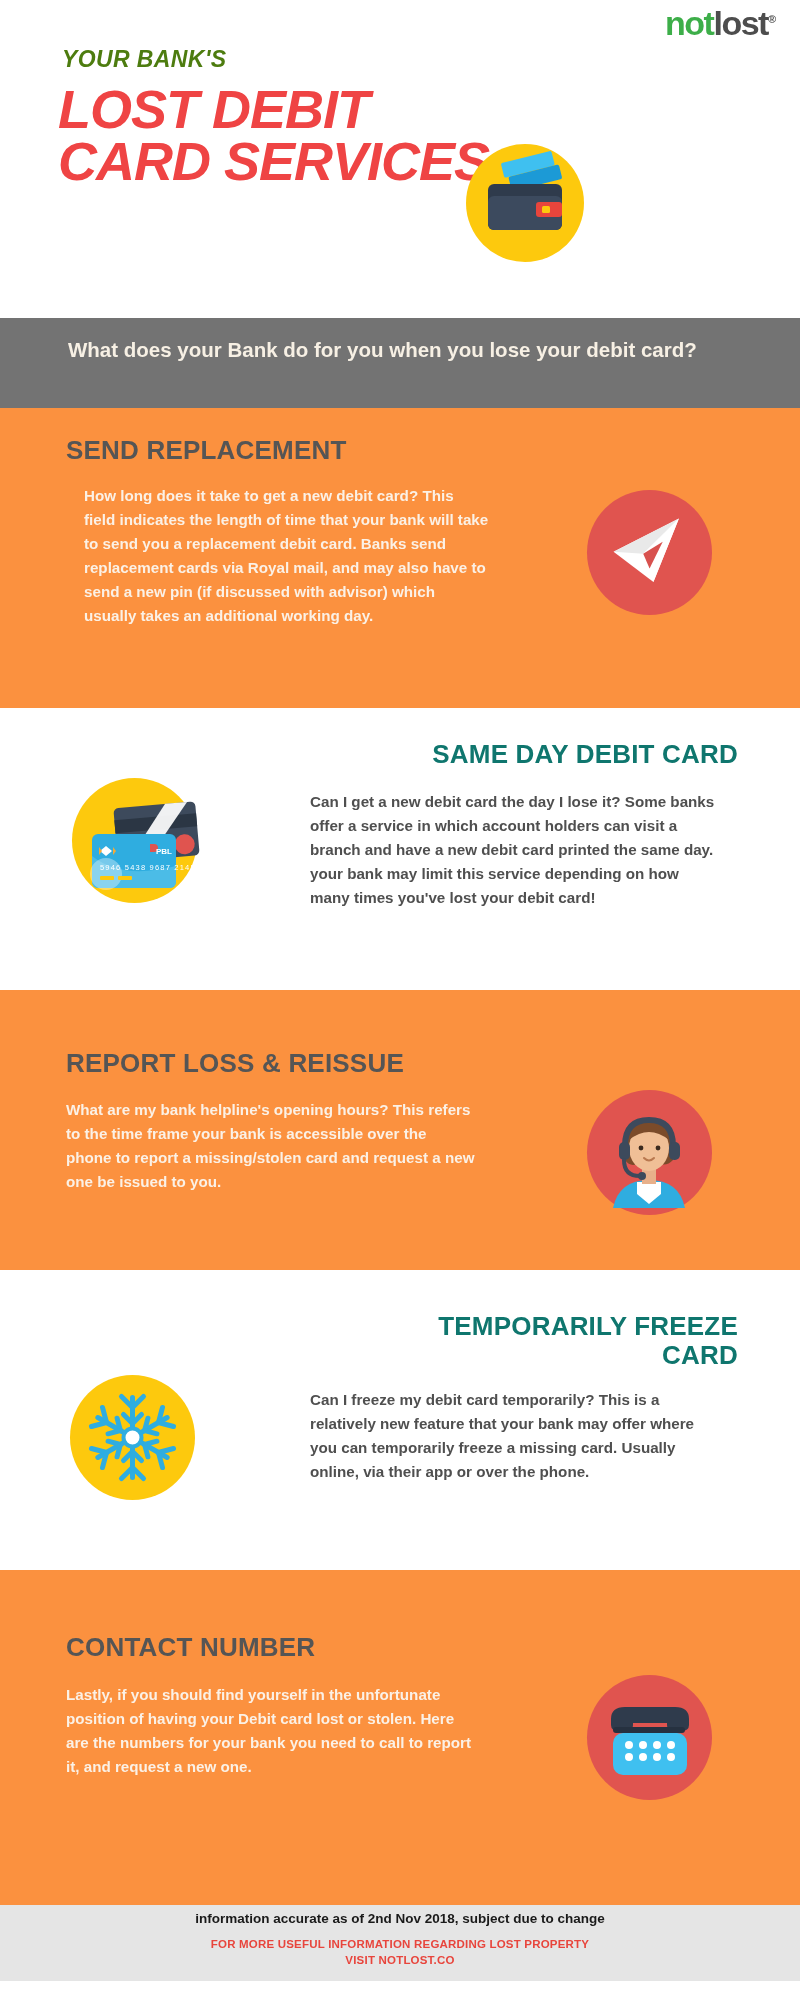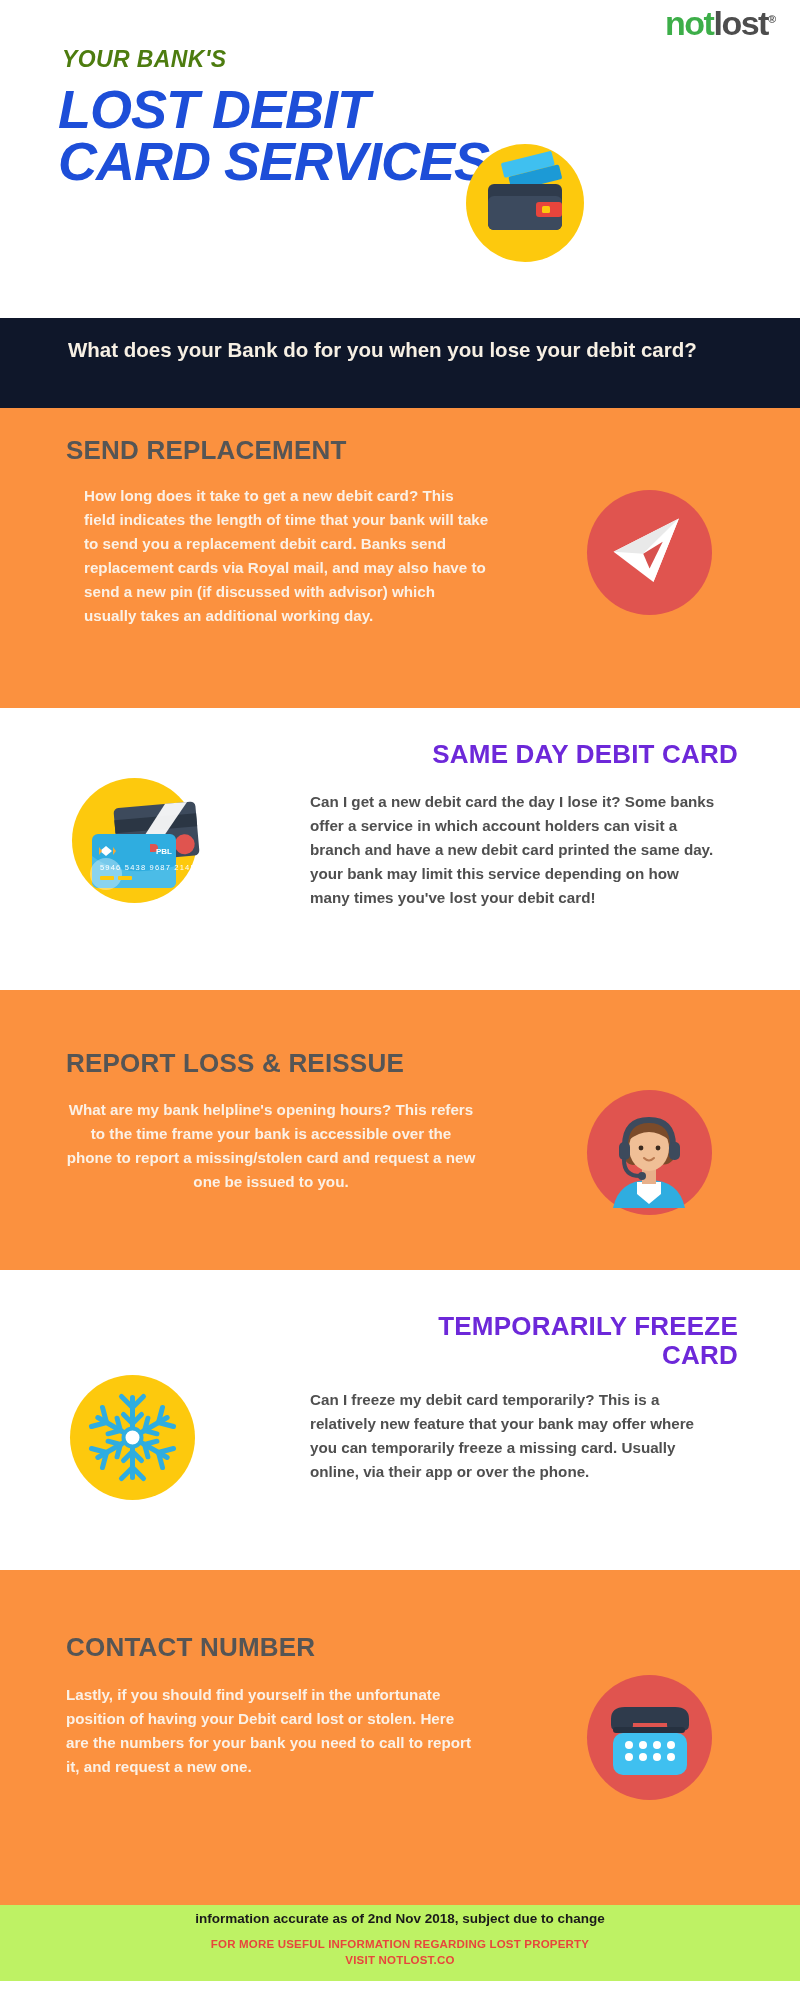--- a/index.html
+++ b/index.html
@@ -24,71 +24,71 @@
   .logo .lost { color:#4D4D4D; }
   .logo .reg { color:#4D4D4D; font-size:11px; vertical-align:super; letter-spacing:0; }
 
   .kicker {
     position:absolute; top:46px; left:62px;
     color:#4d7c0f; font-size:23px; font-weight:bold;
     font-style:italic; letter-spacing:0.4px;
   }
   .title-main {
     position:absolute; top:84px; left:58px;
-    color:#1d4ed8; font-size:54px; font-weight:bold;
+    color:#ef4444; font-size:54px; font-weight:bold;
     font-style:italic; line-height:0.96; letter-spacing:-1px;
     width:470px;
   }
 
   
   .wallet-badge {
     position:absolute; left:466px; top:144px;
     width:118px; height:118px; border-radius:50%;
     background:#FDC90D;
   }
 
   
   .red-banner {
     position:absolute; top:318px; left:0;
     width:800px; height:104px;
-    background:#0f172a;
+    background:#737373;
   }
   .red-banner .q {
     position:absolute; left:68px; top:18px; width:640px;
     color:#F7F0E4; font-size:20.5px; font-weight:bold;
     line-height:1.32;
   }
 
   
   .section { position:absolute; left:0; width:800px; }
   .sec-orange { background:#FB913F;padding-left:12px; }
   .sec-white  { background:#ffffff; }
 
   .sec-head {
     position:absolute;
     font-size:26px; font-weight:bold; letter-spacing:0.2px;
   }
   .sec-head.dark { color:#555555; }
-  .sec-head.blue { color:#6d28d9; line-height:1.12; }
+  .sec-head.blue { color:#0f766e; line-height:1.12; }
 
   .sec-body {
     position:absolute;
     font-size:15.2px; font-weight:bold; line-height:1.58;
   }
   .sec-body.cream { color:#FBF1E6; }
   .sec-body.dark  { color:#4F4F4F; }
 
   .circle {
     position:absolute; border-radius:50%;
   }
   .circle.red    { background:#E0544F; }
   .circle.yellow { background:#FDC90D; }
 
   
-  .footer { position:absolute; left:0; top:1905px; width:800px; height:76px; background:#bef264; }
+  .footer { position:absolute; left:0; top:1905px; width:800px; height:76px; background:#e5e5e5; }
   .foot-note {
     position:absolute; top:6px; left:0; width:800px; text-align:center;
     color:#1A1A1A; font-size:13.5px; font-weight:bold;
   }
   .foot-red {
     position:absolute; left:0; width:800px; text-align:center;
     color:#E8453C; font-size:11.5px; font-weight:bold; letter-spacing:0.2px;
   }
   .foot-red.l1 { top:33px; }
   .foot-red.l2 { top:49px; }
@@ -168,21 +168,21 @@
       <path d="M78 66 h4 a4 4 0 0 1 0 8 h-4 z" fill="#E0544F"></path>
       <text x="84" y="76" font-size="8" font-weight="bold" fill="#FFFFFF" font-family="Liberation Sans, sans-serif">PBL</text>
 
       <text x="28" y="92" font-size="7.5" fill="#FFFFFF" font-family="Liberation Sans, sans-serif" letter-spacing="1.2">5946 5438 9687 2145</text>
       <rect x="28" y="98" width="14" height="4" rx="1" fill="#FDC90D"></rect>
       <rect x="46" y="98" width="14" height="4" rx="1" fill="#FDC90D"></rect>
     </svg>
   </div>
 </div>
 
-<div class="section sec-orange" style="top:990px; height:280px;text-align:center;">
+<div class="section sec-orange" style="top:990px; height:280px;">
   <div class="sec-head dark" style="left:66px; top:58px;">REPORT LOSS &amp; REISSUE</div>
   <div class="sec-body cream" style="left:66px; top:108px; width:410px;">What are my bank helpline's opening hours? This refers to the time frame your bank is accessible over the phone to report a missing/stolen card and request a new one be issued to you.</div>
 
   <div class="circle red" style="left:587px; top:100px; width:125px; height:125px;">
     <svg width="125" height="125" viewBox="0 0 125 125">
 
       <path d="M26 118 q6 -28 36 -28 q30 0 36 28 z" fill="#2FADE0"></path>
       <path d="M50 92 h24 v12 l-12 10 l-12 -10 z" fill="#FFFFFF"></path>
 
       <rect x="55" y="76" width="14" height="18" fill="#E8B08A"></rect>

